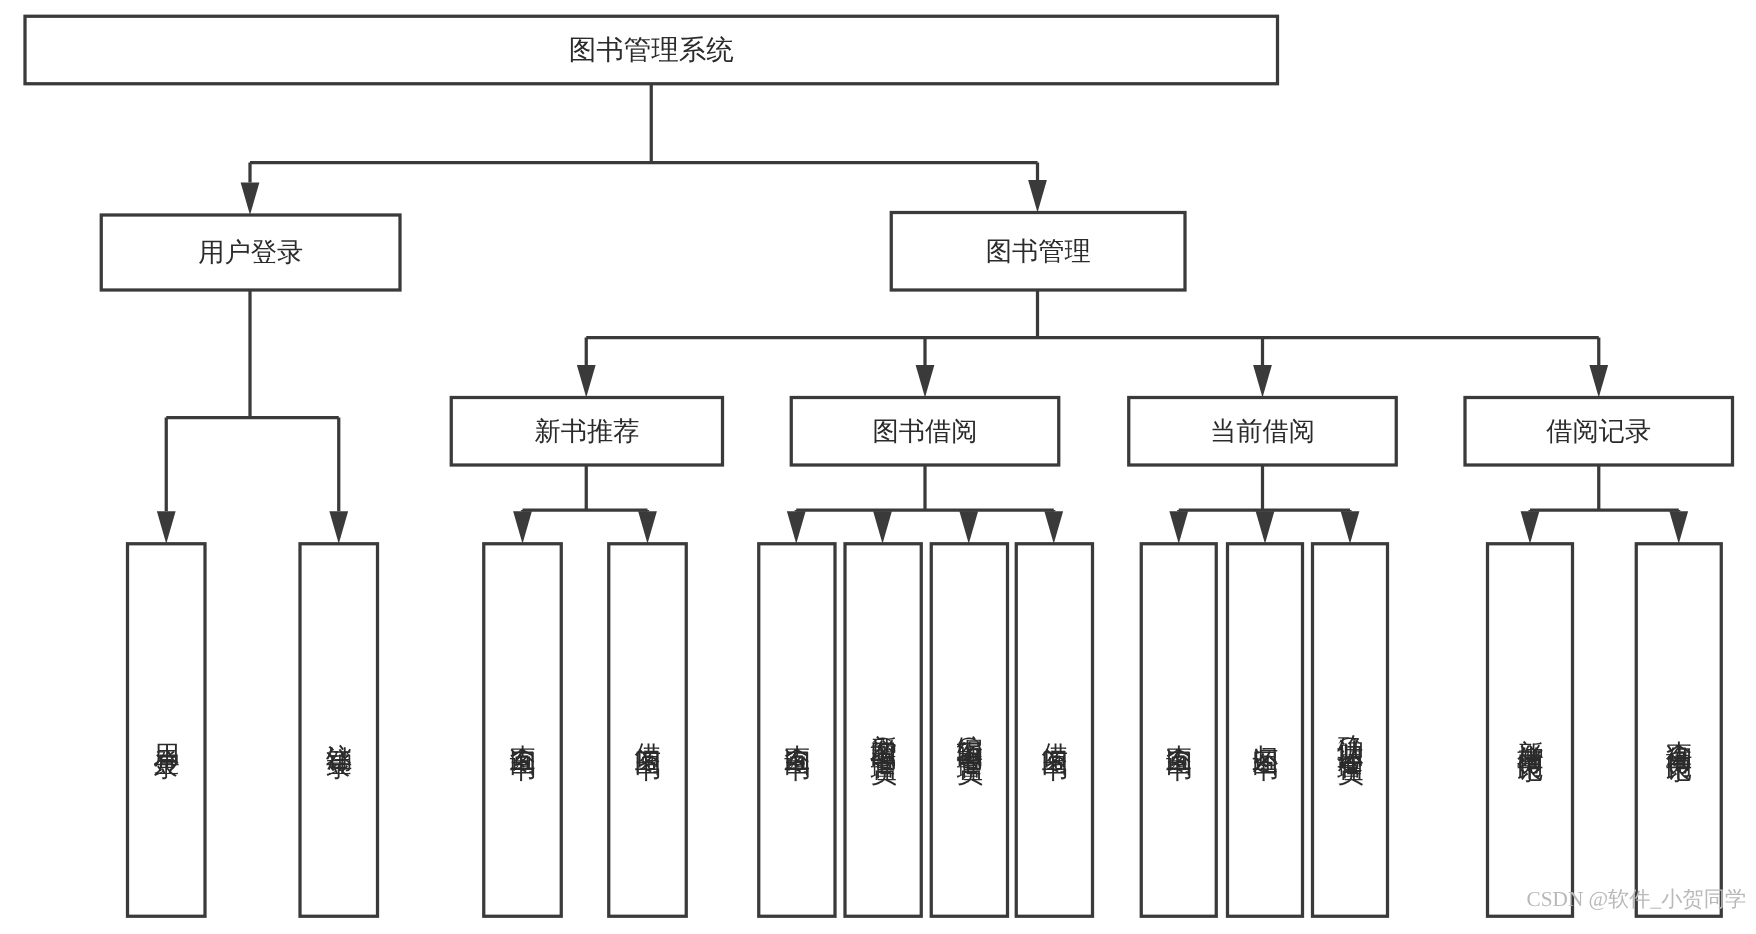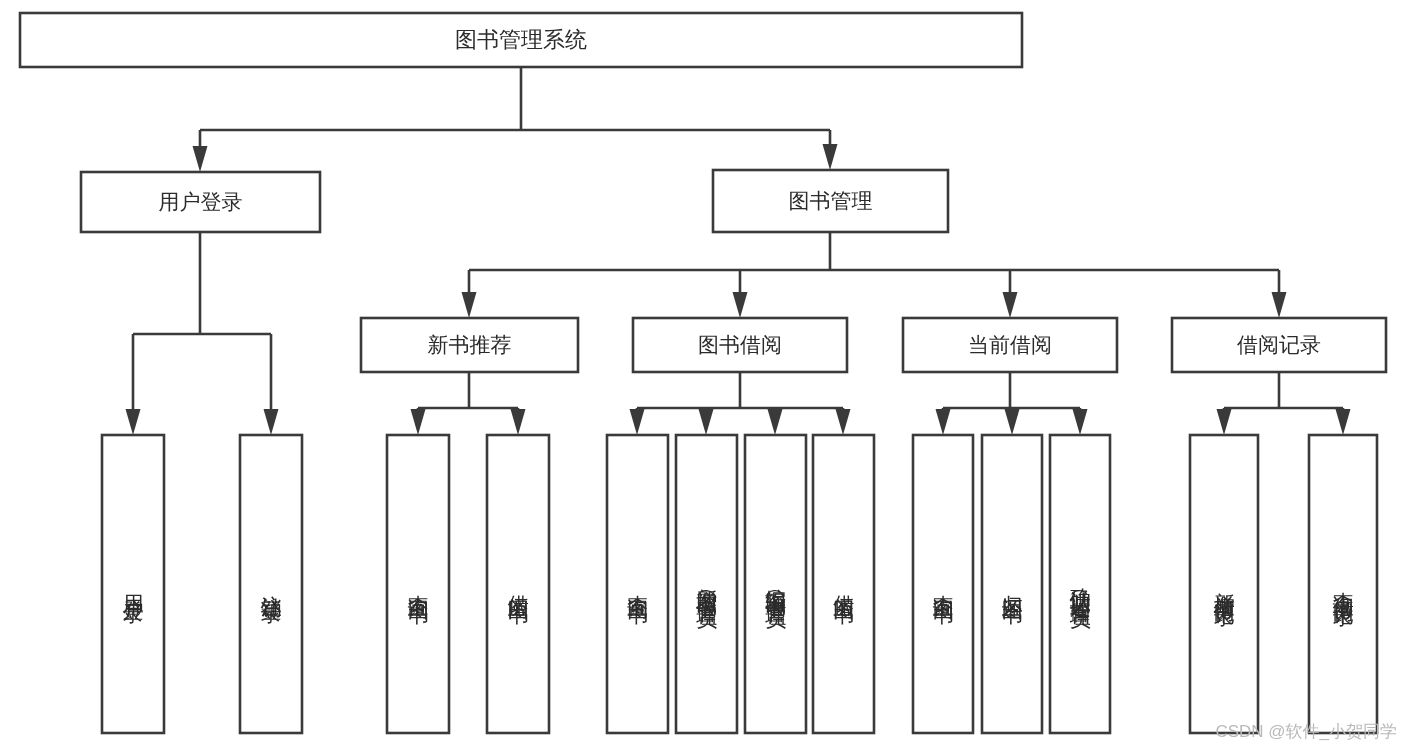--- a/index.html
+++ b/index.html
@@ -68,22 +68,22 @@
     font-family: "DejaVu Sans", "Liberation Sans", sans-serif;
     font-size: 21px;
     line-height: 1.08;
     letter-spacing: 3px;
     color: #2b2b2b;
     white-space: nowrap;
   }
   .watermark {
     position: absolute;
     right: 8px;
-    bottom: 4px;
-    font-family: Liberation Sans, sans-serif;
+    bottom: 16px;
+    font-family: Liberation Serif, serif;
     font-size: 17px;
     color: #b9b9b9;
     white-space: nowrap;
     user-select: none;
   }
 </style>
 </head>
 <body>
 
 <div id="diagram-root">

